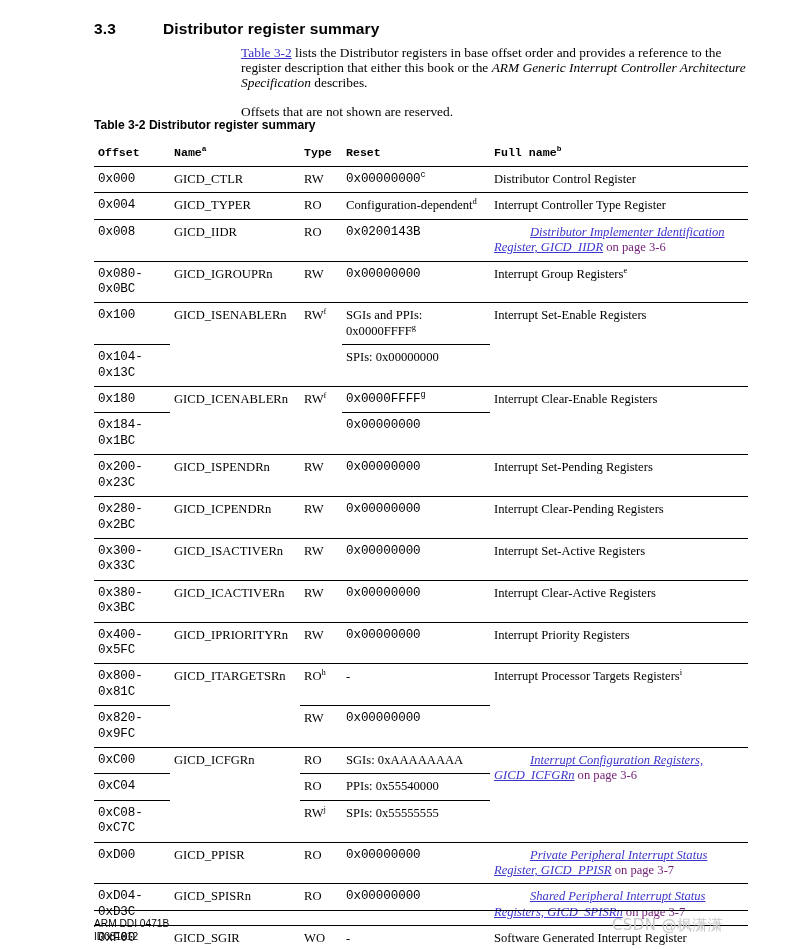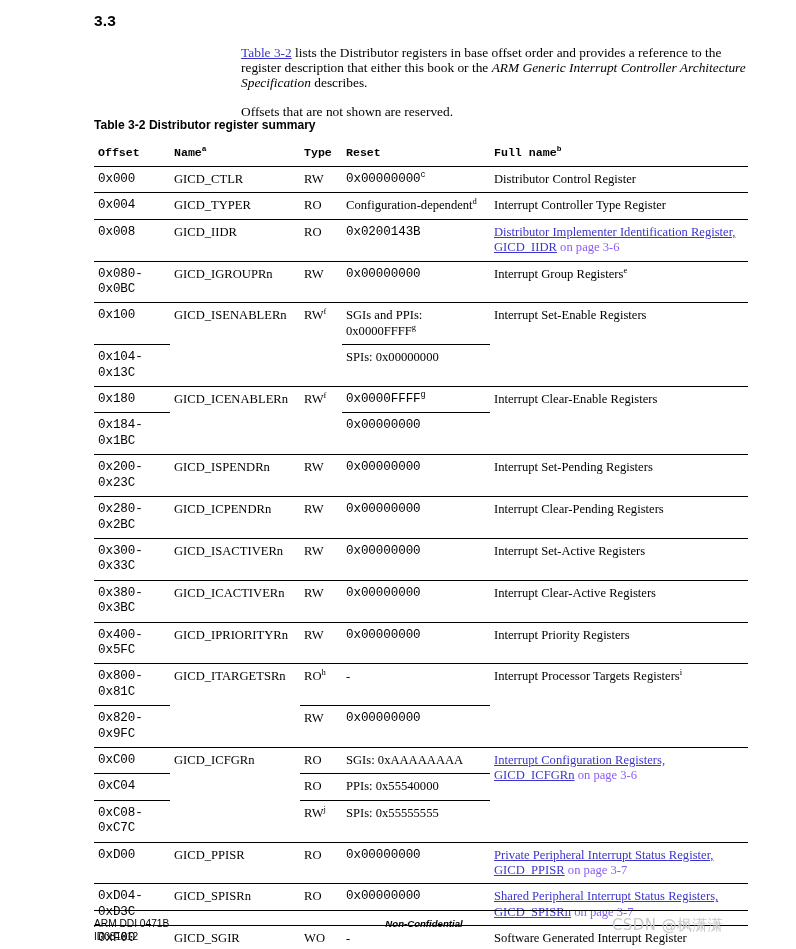--- a/index.html
+++ b/index.html
@@ -13,21 +13,21 @@
     position: relative;
     font-family: "Liberation Serif", "DejaVu Serif", serif;
     color: #000000;
     overflow: hidden;
   }
 
   
   #section-heading {
     position: absolute;
     left: 94px;
-    top: 12px;
+    top: 20px;
     width: 660px;
     display: flex;
     align-items: center;
     font-family: "Liberation Sans", sans-serif;
     font-weight: bold;
     font-size: 15.5px;
     letter-spacing: 0.1px;
   }
   #section-heading .sec-num { width: 69px; flex: none; }
   #section-heading .sec-title { white-space: nowrap; }
@@ -103,22 +103,24 @@
   tr.sub td { padding-top: 6px; padding-bottom: 6px; }
 
   sup {
     font-size: 0.68em;
     vertical-align: super;
     line-height: 0;
   }
 
   .link-it {
     color: #3c35cc;
-  }
-  .link-plain { color: #8b5cf6; font-style: normal; }
+    font-style: italic;
+    margin-left: 36px;
+  }
+  .link-plain { color: #701a75; font-style: normal; }
 
   
   #footer-rule {
     position: absolute;
     left: 94px;
     top: 910px;
     width: 654px;
     height: 1.4px;
     background: #000;
   }
@@ -155,20 +157,21 @@
     color: #c9c9c9;
     white-space: nowrap;
     letter-spacing: 0.4px;
   }
 </style>
 </head>
 <body>
 
 <div id="section-heading">
   <span class="sec-num">3.3</span>
+  <span class="sec-title">Distributor register summary</span>
 </div>
 
 <p class="body-col" id="intro-para-1"><a href="#" class="xref">Table 3-2</a><span> lists the Distributor registers in base offset order and provides a reference to the register description that either this book or the </span><span class="it">ARM Generic Interrupt Controller Architecture Specification</span><span> describes.</span></p>
 
 <p class="body-col" id="intro-para-2">Offsets that are not shown are reserved.</p>
 
 <div id="table-caption">Table 3-2 Distributor register summary</div>
 
 <table id="register-table">
   <colgroup>
@@ -326,16 +329,15 @@
     </tbody>
 </table>
 
 <div id="footer-rule"></div>
 <div id="footer">
   <div id="footer-left">
     <div>ARM DDI 0471B</div>
     <div>ID081812</div>
   </div>
   <div id="footer-center">
-    <div>Non-Confidential</div>
   </div>
 </div>
 <div id="watermark">CSDN @枫潇潇</div>
 
 </body></html>

